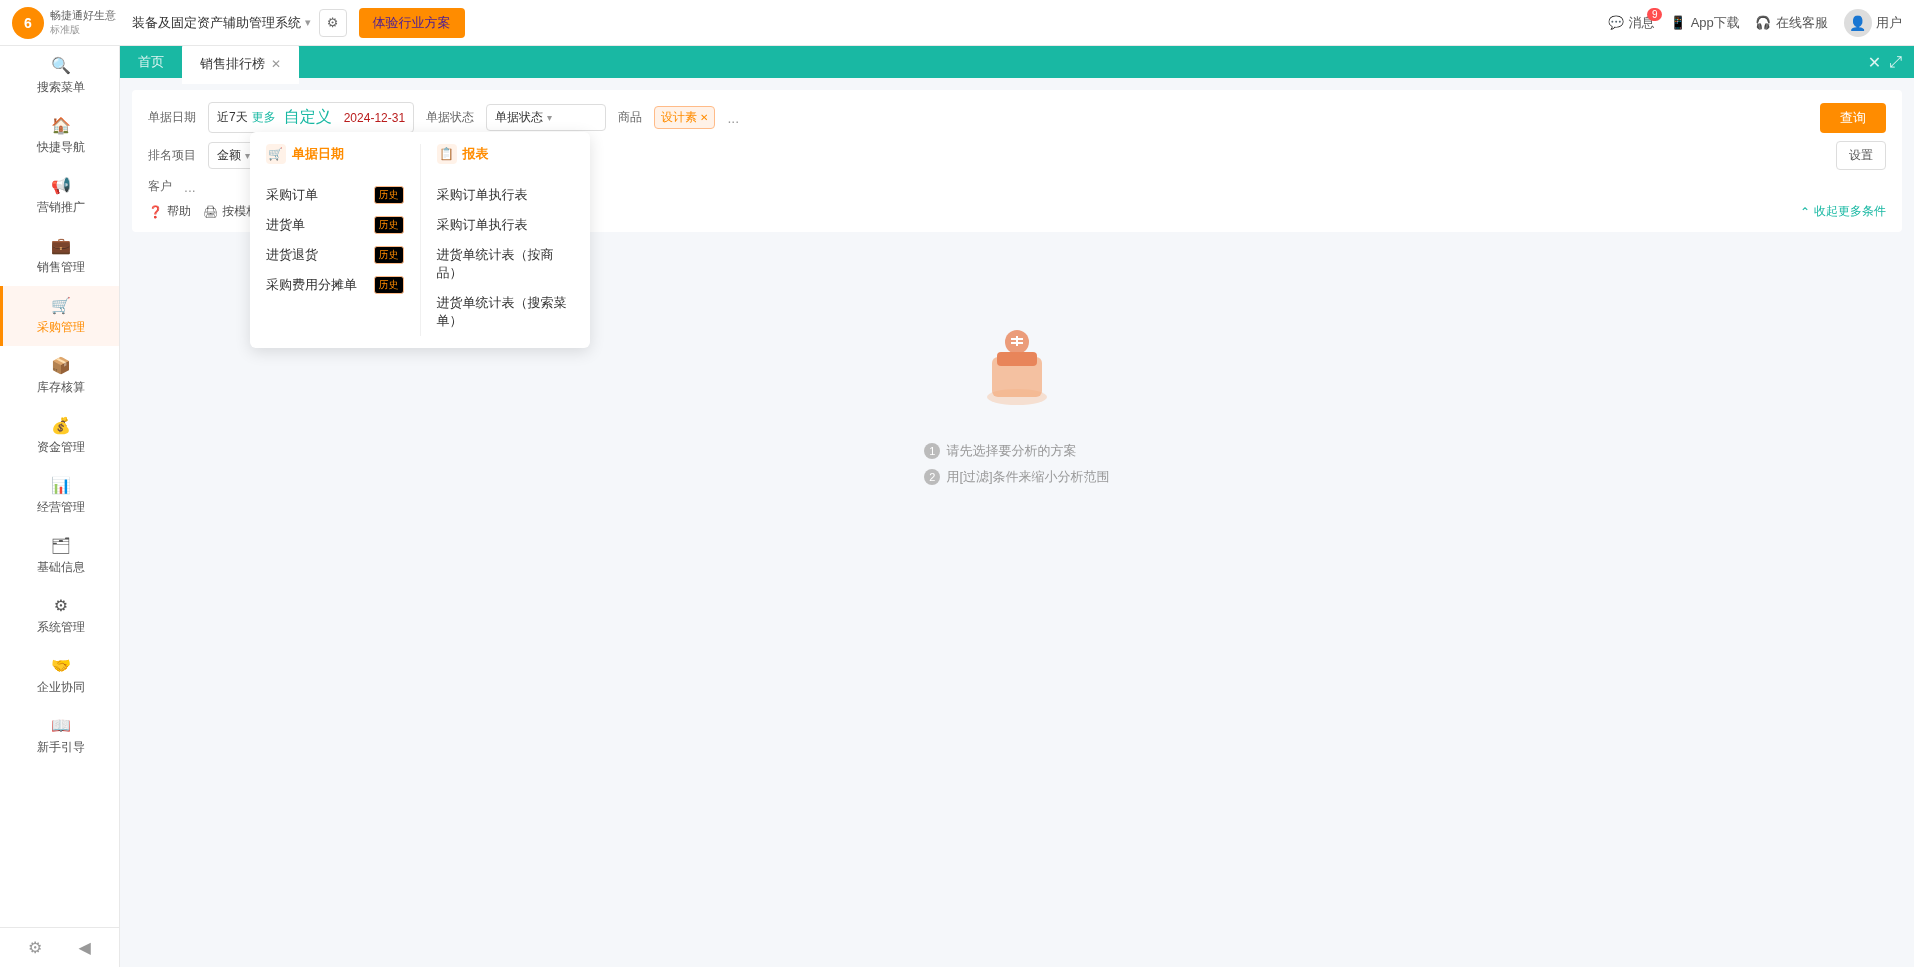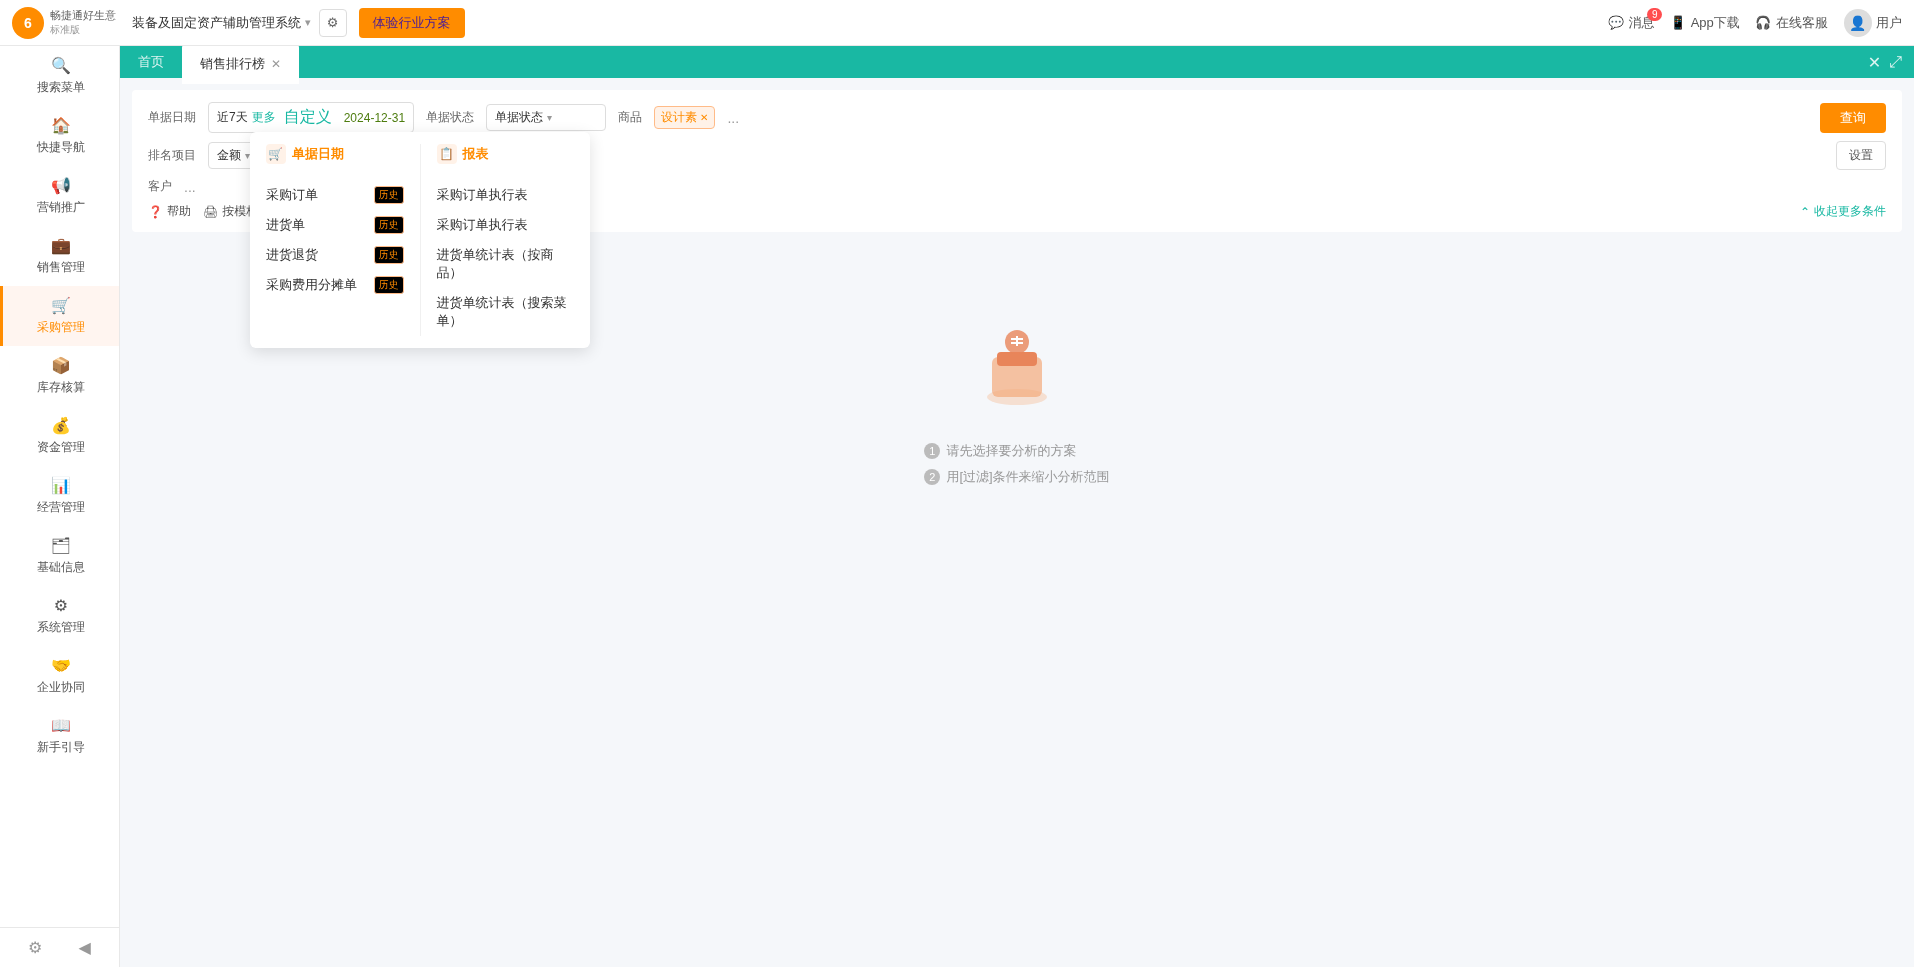--- a/index.html
+++ b/index.html
@@ -191,21 +191,21 @@
     <div class="page-content">
 
       <div class="filter-bar">
 
         <div class="filter-row">
           <span class="filter-label">单据日期</span>
           <div class="date-range">
             <span>近7天</span>
             <span style="color:#19b8a3; font-size:12px;">更多</span>
             <span style="color:#19b8a3; font-size:16px; margin-left:4px;">自定义</span>
-            <span style="margin-left:8px; color:#4d7c0f;">2024-12-31</span>
+            <span style="margin-left:8px; color:#b91c1c;">2024-12-31</span>
           </div>
           <span class="filter-label">单据状态</span>
           <div class="filter-select">
             <span>单据状态</span>
             <span class="filter-select-arrow">▾</span>
           </div>
           <span class="filter-label">商品</span>
           <div class="tag">
             <span>设计素</span>
             <span class="tag-close">✕</span>

